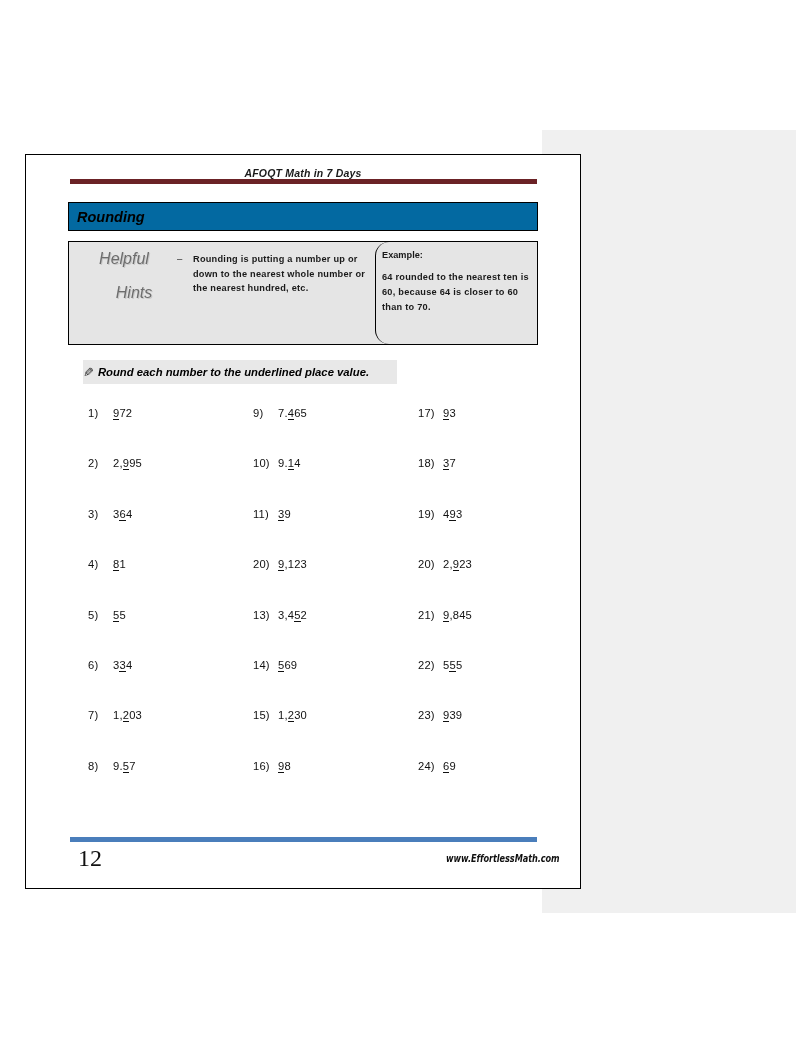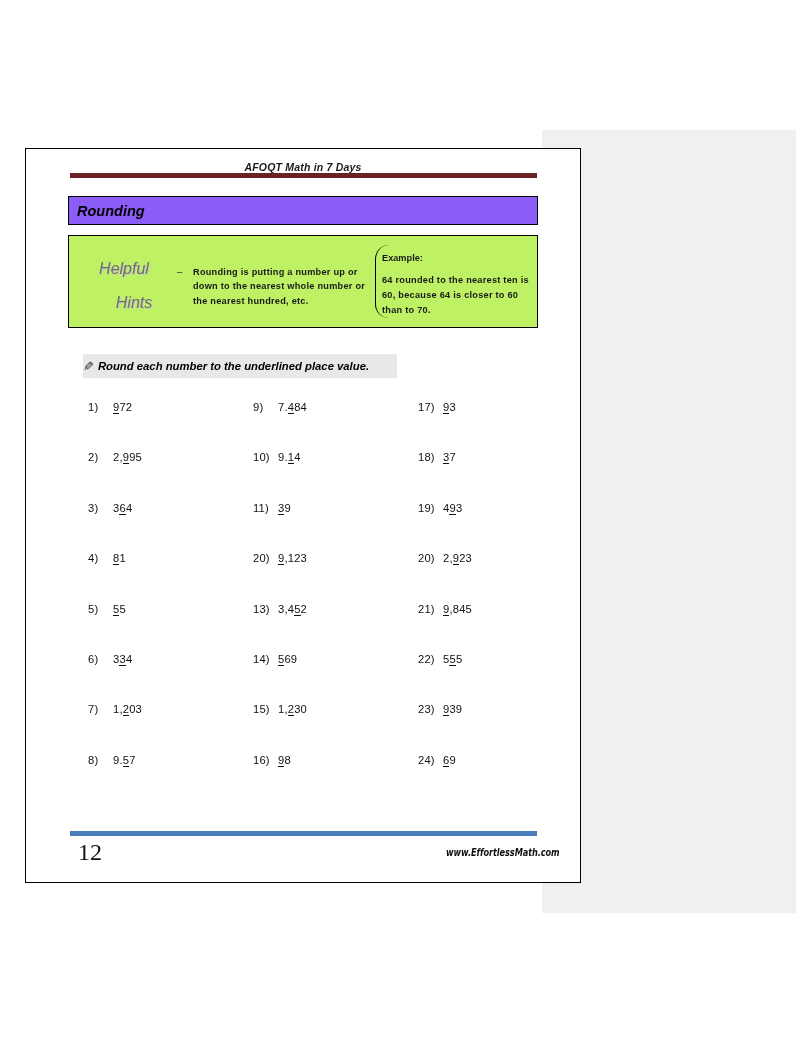--- a/index.html
+++ b/index.html
@@ -22,21 +22,21 @@
     top: 130px;
     width: 254px;
     height: 783px;
     background: #f0f0f0;
   }
 
   
   #page {
     position: absolute;
     left: 25px;
-    top: 148px;
+    top: 154px;
     width: 556px;
     height: 735px;
     background: #ffffff;
     border: 1.5px solid #000000;
     box-sizing: border-box;
   }
 
   
   #running-head {
     position: absolute;
@@ -59,46 +59,45 @@
     background: #6b2226;
   }
 
   
   #title-bar {
     position: absolute;
     left: 42px;
     top: 47px;
     width: 470px;
     height: 29px;
-    background: #8b5cf6;
+    background: #0369a1;
     border: 1.6px solid #000000;
     box-sizing: border-box;
     display: flex;
     align-items: center;
   }
   #title-bar .title-text {
     padding-left: 8px;
     font-size: 14.5px;
     font-weight: bold;
     font-style: italic;
     color: #000000;
   }
 
   
   #hints-box {
     position: absolute;
     left: 42px;
     top: 86px;
     width: 470px;
-    height: 93px;
-    background: #bef264;
+    height: 104px;
+    background: #e5e5e5;
     border: 1.5px solid #000000;
     box-sizing: border-box;
     display: flex;
-    align-items: center;
   }
   #hints-label {
     width: 108px;
     flex: 0 0 108px;
     position: relative;
     padding-top: 8px;
   }
   #hints-label .hl {
     font-size: 16px;
     font-style: italic;
@@ -286,21 +285,21 @@
         <div class="prob"><span class="num">1)</span><span class="val"><u>9</u><span>72</span></span></div>
         <div class="prob"><span class="num">2)</span><span class="val"><span>2,</span><u>9</u><span>95</span></span></div>
         <div class="prob"><span class="num">3)</span><span class="val"><span>3</span><u>6</u><span>4</span></span></div>
         <div class="prob"><span class="num">4)</span><span class="val"><u>8</u><span>1</span></span></div>
         <div class="prob"><span class="num">5)</span><span class="val"><u>5</u><span>5</span></span></div>
         <div class="prob"><span class="num">6)</span><span class="val"><span>3</span><u>3</u><span>4</span></span></div>
         <div class="prob"><span class="num">7)</span><span class="val"><span>1,</span><u>2</u><span>03</span></span></div>
         <div class="prob"><span class="num">8)</span><span class="val"><span>9.</span><u>5</u><span>7</span></span></div>
       </div>
     <div class="pcol" id="col-2">
-        <div class="prob"><span class="num">9)</span><span class="val"><span>7.</span><u>4</u><span>84</span></span></div>
+        <div class="prob"><span class="num">9)</span><span class="val"><span>7.</span><u>4</u><span>65</span></span></div>
         <div class="prob"><span class="num">10)</span><span class="val"><span>9.</span><u>1</u><span>4</span></span></div>
         <div class="prob"><span class="num">11)</span><span class="val"><u>3</u><span>9</span></span></div>
         <div class="prob"><span class="num">20)</span><span class="val"><u>9</u><span>,123</span></span></div>
         <div class="prob"><span class="num">13)</span><span class="val"><span>3,4</span><u>5</u><span>2</span></span></div>
         <div class="prob"><span class="num">14)</span><span class="val"><u>5</u><span>69</span></span></div>
         <div class="prob"><span class="num">15)</span><span class="val"><span>1,</span><u>2</u><span>30</span></span></div>
         <div class="prob"><span class="num">16)</span><span class="val"><u>9</u><span>8</span></span></div>
       </div>
     <div class="pcol" id="col-3">
         <div class="prob"><span class="num">17)</span><span class="val"><u>9</u><span>3</span></span></div>

